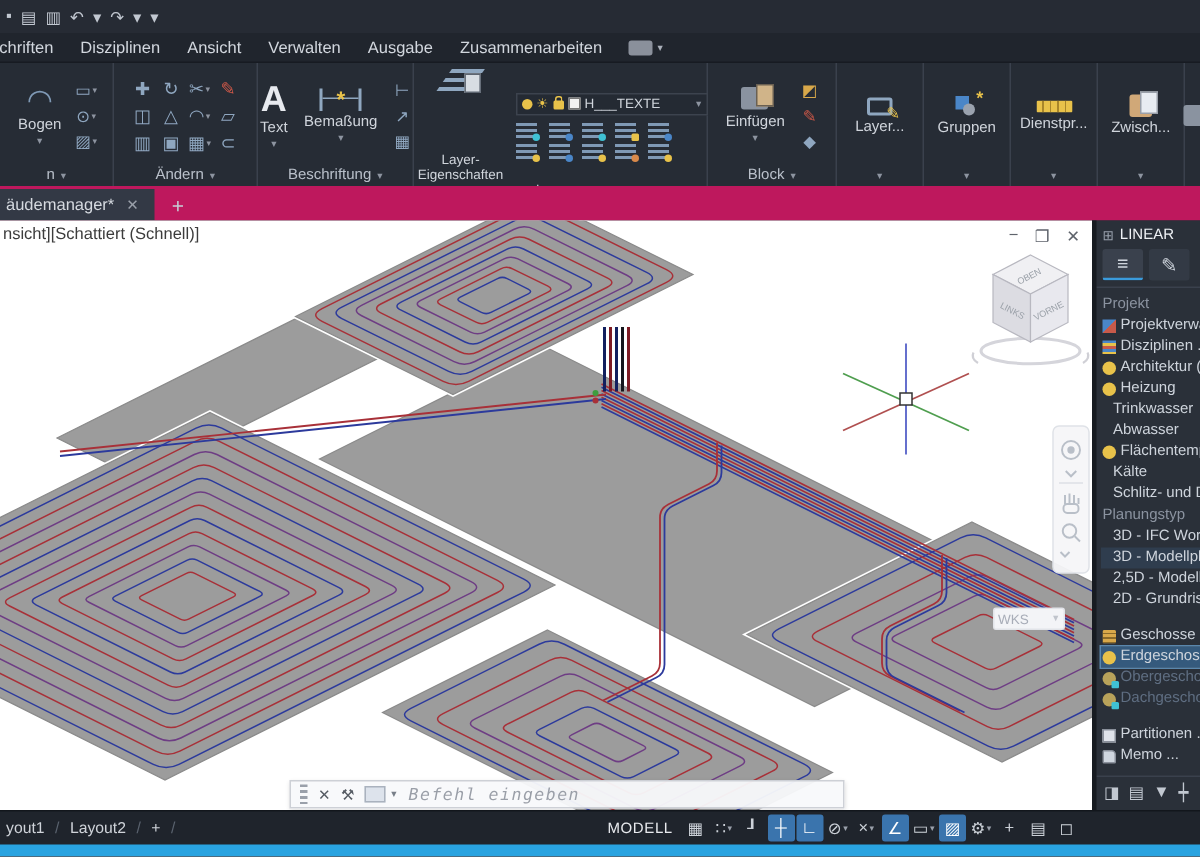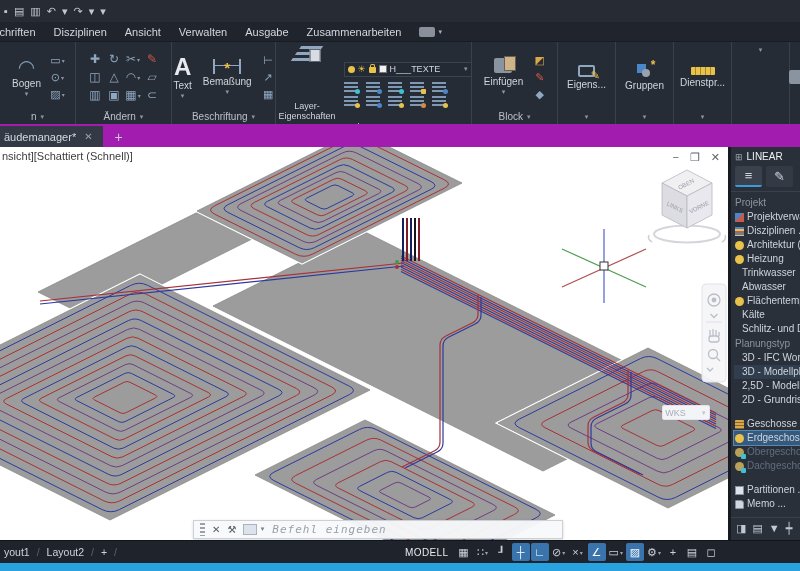--- a/index.html
+++ b/index.html
@@ -86,21 +86,21 @@
   .groupicon .ci { position:absolute; left:7px; top:5px; width:8px; height:8px; border-radius:50%; background:#9aa2ae; }
   .groupicon .st { position:absolute; right:-1px; top:-6px; color:#e8c24a; font-size:12px; font-weight:bold; }
   .rulericon { width:24px; height:8px; background:#e8c24a; border-radius:1px;
     background-image:repeating-linear-gradient(90deg,transparent 0 4px,#a8862a 4px 5px); }
   .clipicon { width:15px; height:15px; background:#d0a878; border-radius:2px; position:relative; }
   .clipicon::after { content:""; position:absolute; right:-4px; top:-2px; width:10px; height:13px;
     background:#e8ecf2; border:1px solid #9aa0aa; }
   .slivericon { width:14px; height:14px; background:#8a93a0; border-radius:2px; }
 
   
-  .doctabs { height:23px; background:#a21caf; display:flex; align-items:flex-end; flex:0 0 auto; }
+  .doctabs { height:23px; background:#be185d; display:flex; align-items:flex-end; flex:0 0 auto; }
   .doc-tab { height:21px; background:#333945; color:#d6dae0; font-size:11px; display:flex;
     align-items:center; gap:8px; padding:0 10px 0 4px; }
   .doc-tab .x { color:#9aa0aa; font-size:10px; }
   .doc-plus { color:#c6ccd4; font-size:14px; padding:0 12px 2px; }
 
   
   .main { flex:1; display:flex; min-height:0; }
   .drawing { width:728px; position:relative; background:#ffffff; overflow:hidden; }
   .drawing svg.scene { position:absolute; inset:0; }
   .vp-label { position:absolute; left:2px; top:3px; font-size:11px; color:#3c3c3c; }
@@ -327,21 +327,21 @@
       </div>
       <div class="pfoot">
         <span>Block</span>
           <span class="caret">▾</span>
       </div>
     </div>
 
     <div class="panel collapsed" style="width:58px">
       <div class="pbody">
         <span class="monitoricon"></span>
-        <span class="label">Eigens...</span>
+        <span class="label">Layer...</span>
       </div>
       <div class="pfoot">
           <span class="caret">▾</span>
         </div>
     </div>
     <div class="panel collapsed" style="width:58px">
       <div class="pbody">
         <span class="groupicon">
           <span class="sq"></span>
             <span class="ci"></span>
@@ -356,20 +356,24 @@
     <div class="panel collapsed" style="width:58px">
       <div class="pbody">
         <span class="rulericon"></span>
         <span class="label">Dienstpr...</span>
       </div>
       <div class="pfoot">
           <span class="caret">▾</span>
         </div>
     </div>
     <div class="panel collapsed" style="width:58px">
+      <div class="pbody">
+        <span class="clipicon"></span>
+        <span class="label">Zwisch...</span>
+      </div>
       <div class="pfoot">
           <span class="caret">▾</span>
         </div>
     </div>
     <div class="panel collapsed" style="width:12px;border-right:none">
       <div class="pbody">
           <span class="slivericon"></span>
         </div>
       <div class="pfoot"></div>
     </div>

